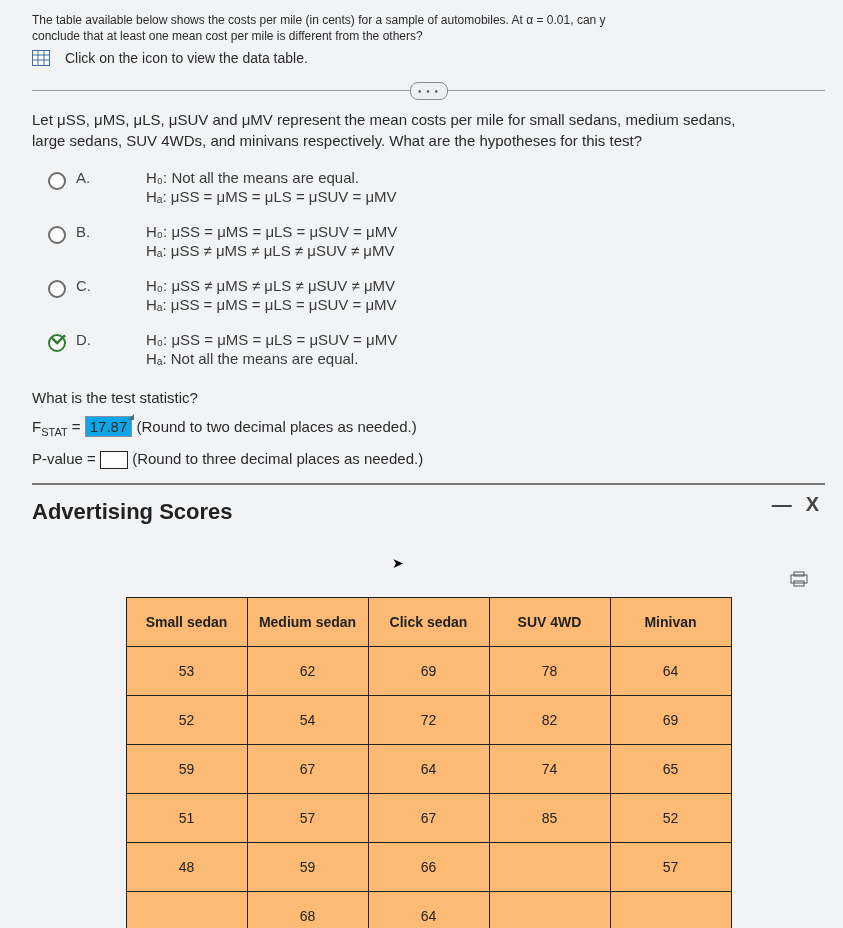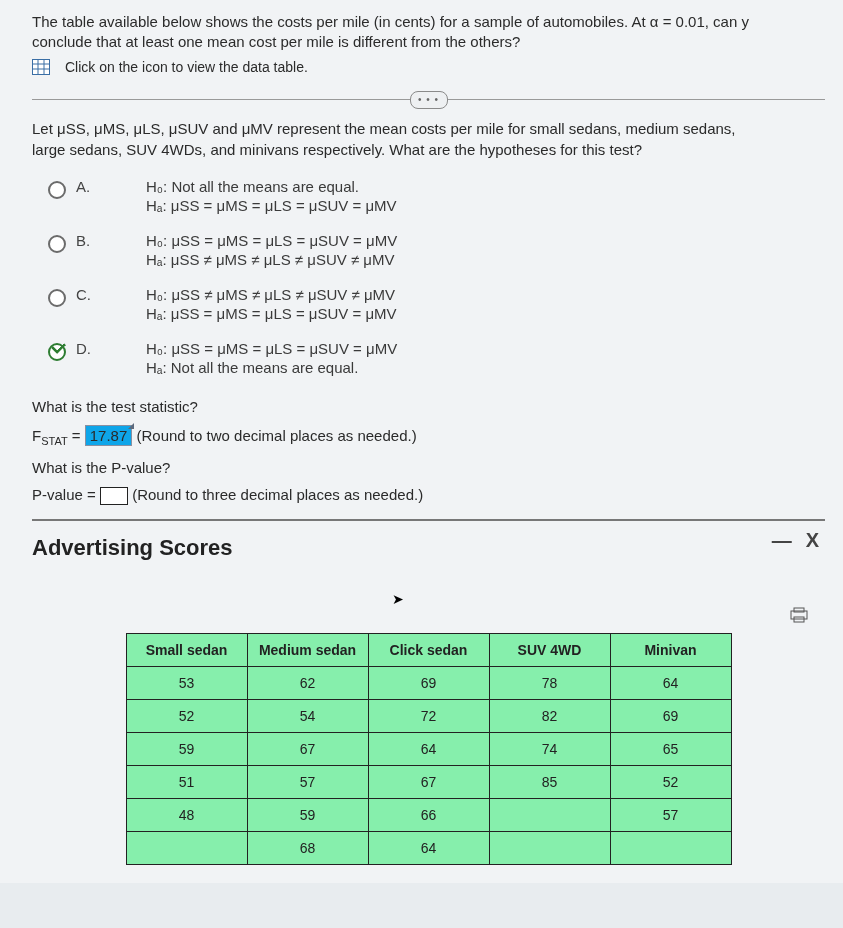--- a/index.html
+++ b/index.html
@@ -9,21 +9,21 @@
     background: #e8ecef;
     color: #2a2a2a;
     width: 843px;
   }
   .page {
     background: #f1f3f5;
     padding: 12px 18px 18px 32px;
     position: relative;
   }
   .question {
-    font-size: 15px;
+    font-size: 12px;
     line-height: 1.35;
     color: #2b2b2b;
     margin-bottom: 6px;
   }
   .data-link {
     display: flex;
     align-items: center;
     font-size: 14px;
     color: #2b2b2b;
     margin-top: 2px;
@@ -165,24 +165,24 @@
     margin-bottom:6px;
   }
   .data-table{
     border-collapse:collapse;
     margin:0 auto;
     font-size:14px;
     color:#222;
   }
   .data-table th, .data-table td{
     border:1px solid #222;
-    padding:8px 10px;
+    padding:16px 10px;
     text-align:center;
     min-width:100px;
-    background:#86efac;
+    background:#fdba74;
   }
   .data-table th{font-weight:bold;}
 </style>
 </head>
 <body>
 
 <div class="page">
 
   <div class="question">
     <span>The table available below shows the costs per mile (in cents) for a sample of automobiles. At α = 0.01, can y</span><br>
@@ -251,21 +251,20 @@
 
   <div class="fstat-row">
     <span>F<span class="sub">STAT</span> = </span>
     <span class="fstat-box">
       <span>17.87</span>
       <span class="corner-flag"></span>
     </span>
     <span> (Round to two decimal places as needed.)</span>
   </div>
 
-  <div class="statq">What is the P-value?</div>
 
   <div class="fstat-row">
     <span>P-value = </span>
     <span class="fillbox"></span>
     <span> (Round to three decimal places as needed.)</span>
   </div>
 
   <div class="panel2">
     <div class="panel2-ctrl">
       <span>—</span>

